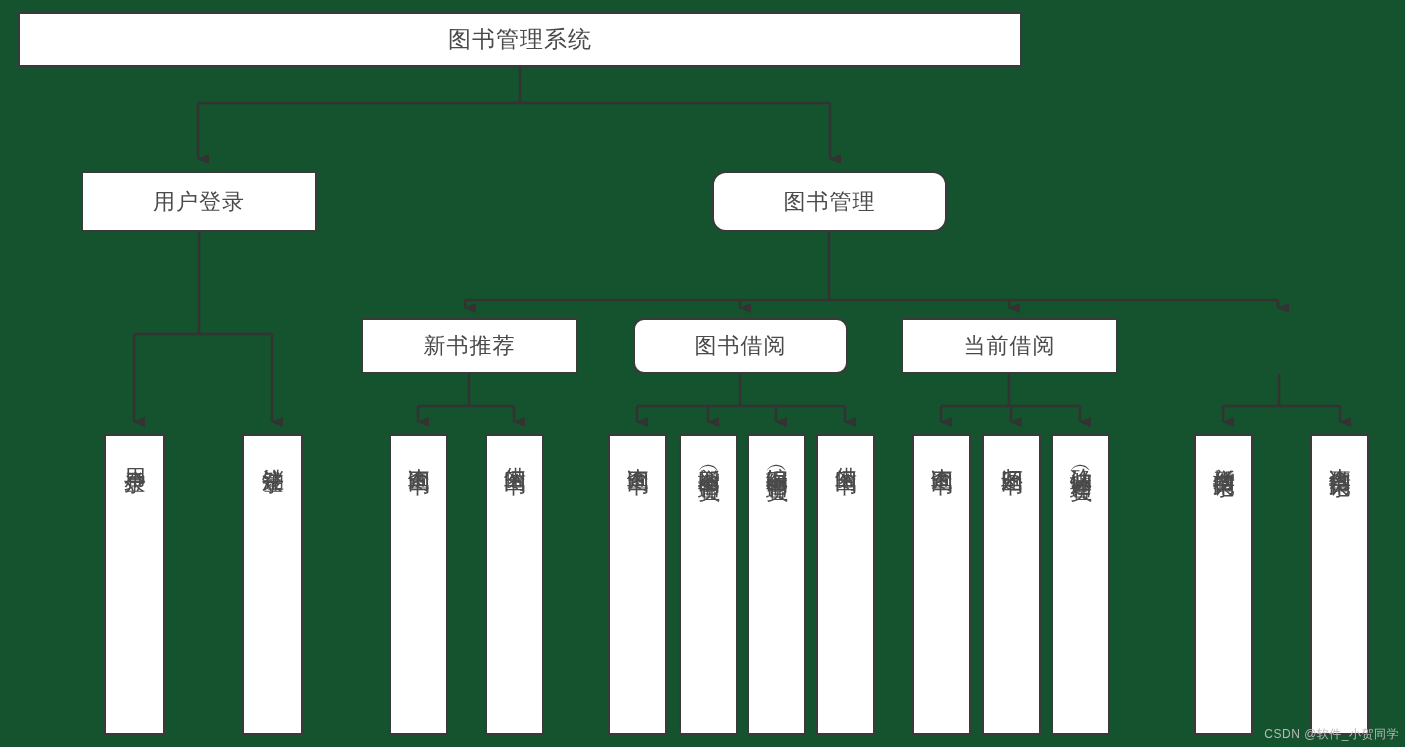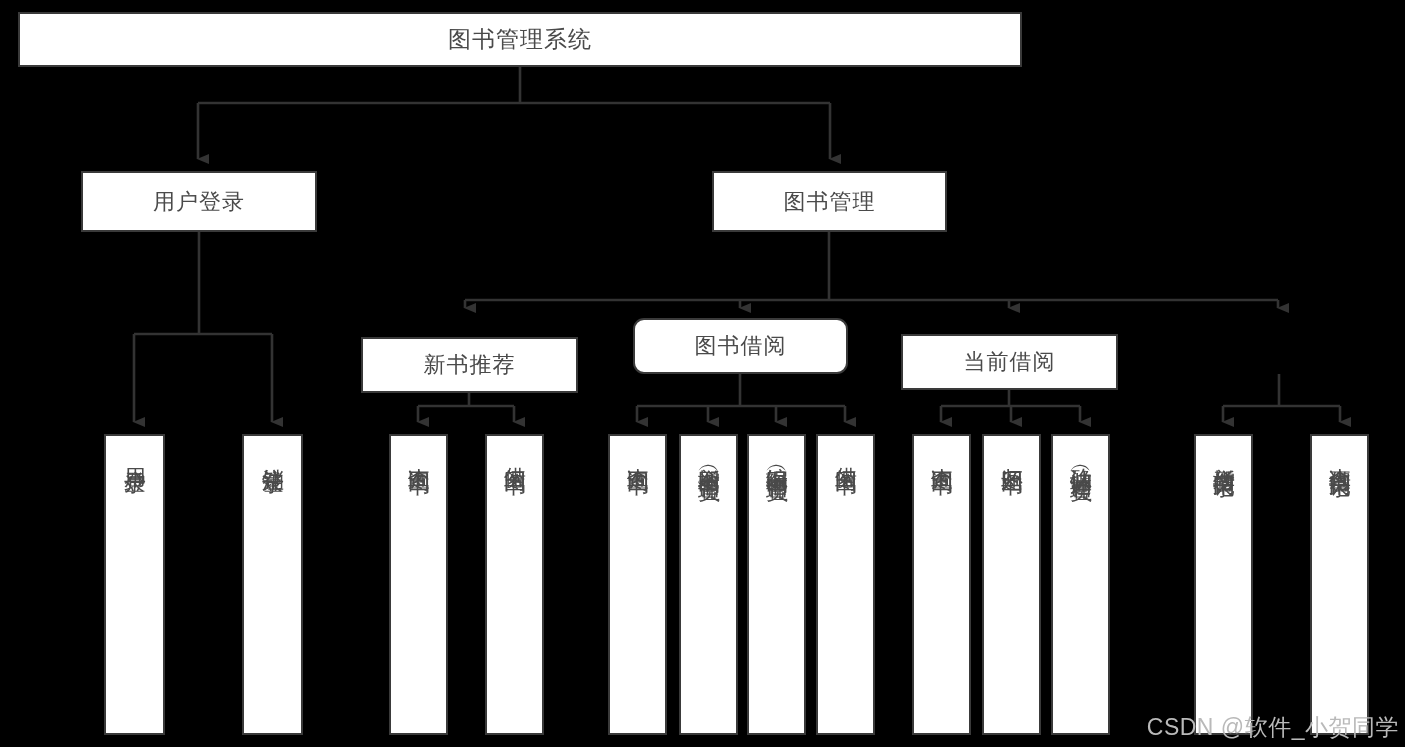--- a/index.html
+++ b/index.html
@@ -1,25 +1,25 @@
 <!DOCTYPE html>
 <html><head>
 <meta charset="utf-8">
 <style>
   html,body{margin:0;padding:0;background:#ffffff;}
   body{font-family:"Liberation Sans","DejaVu Sans",sans-serif;}
-  #canvas{position:relative;width:1405px;height:747px;background:#000000;overflow:hidden;}
+  #canvas{position:relative;width:1405px;height:747px;background:#14532d;overflow:hidden;}
   svg#wires{position:absolute;left:0;top:0;width:1405px;height:747px;pointer-events:none;}
   .node{position:absolute;box-sizing:border-box;border:2.5px solid #3a3a3a;background:#ffffff;
         display:flex;align-items:center;justify-content:center;color:#4a4a4a;}
   .node.h{font-size:22px;letter-spacing:1px;}
   .node.v{writing-mode:vertical-rl;text-orientation:upright;font-size:22px;line-height:1.22;
           letter-spacing:2px;padding-top:14px;justify-content:flex-start;align-items:center;}
   .node.root{font-size:23px;}
-  .wm{position:absolute;right:6px;bottom:4px;color:#b9b9b9;font-size:23px;letter-spacing:.5px;
+  .wm{position:absolute;right:6px;bottom:4px;color:#b9b9b9;font-size:12px;letter-spacing:.5px;
       white-space:nowrap;}
 </style>
 </head>
 <body>
 
 <div id="canvas">
 
   <svg id="wires" viewBox="0 0 1405 747" xmlns="http://www.w3.org/2000/svg">
     <defs>
       <marker id="ah" markerWidth="10" markerHeight="12" refX="5" refY="11" orient="auto" markerUnits="userSpaceOnUse">
@@ -66,25 +66,25 @@
       <path d="M1279,374 L1279,406"></path>
       <path d="M1223,406 L1340,406"></path>
       <path d="M1223,406 L1223,422" marker-end="url(#ah)"></path>
       <path d="M1340,406 L1340,422" marker-end="url(#ah)"></path>
     </g>
   </svg>
 
   <div class="node h root" style="left:18px;top:12px;width:1004px;height:55px;">图书管理系统</div>
 
   <div class="node h" style="left:81px;top:171px;width:236px;height:61px;">用户登录</div>
-  <div class="node h" style="left:712px;top:171px;width:235px;height:61px;">图书管理</div>
+  <div class="node h" style="left:712px;top:171px;width:235px;height:61px;border-radius:14px;">图书管理</div>
 
-  <div class="node h" style="left:361px;top:318px;width:217px;height:56px;margin-top:19px;">新书推荐</div>
+  <div class="node h" style="left:361px;top:318px;width:217px;height:56px;">新书推荐</div>
   <div class="node h" style="left:633px;top:318px;width:215px;height:56px;border-radius:11px;">图书借阅</div>
-  <div class="node h" style="left:901px;top:318px;width:217px;height:56px;margin-top:16px;">当前借阅</div>
+  <div class="node h" style="left:901px;top:318px;width:217px;height:56px;">当前借阅</div>
 
   <div class="node v" style="left:104px;top:434px;width:61px;height:301px;">用户登录</div>
   <div class="node v" style="left:242px;top:434px;width:61px;height:301px;">注销登录</div>
 
   <div class="node v" style="left:389px;top:434px;width:59px;height:301px;">查询图书</div>
   <div class="node v" style="left:485px;top:434px;width:59px;height:301px;">借阅图书</div>
 
   <div class="node v" style="left:608px;top:434px;width:59px;height:301px;">查询图书</div>
   <div class="node v" style="left:679px;top:434px;width:59px;height:301px;">新增图书（管理员）</div>
   <div class="node v" style="left:747px;top:434px;width:59px;height:301px;">编辑图书（管理员）</div>

